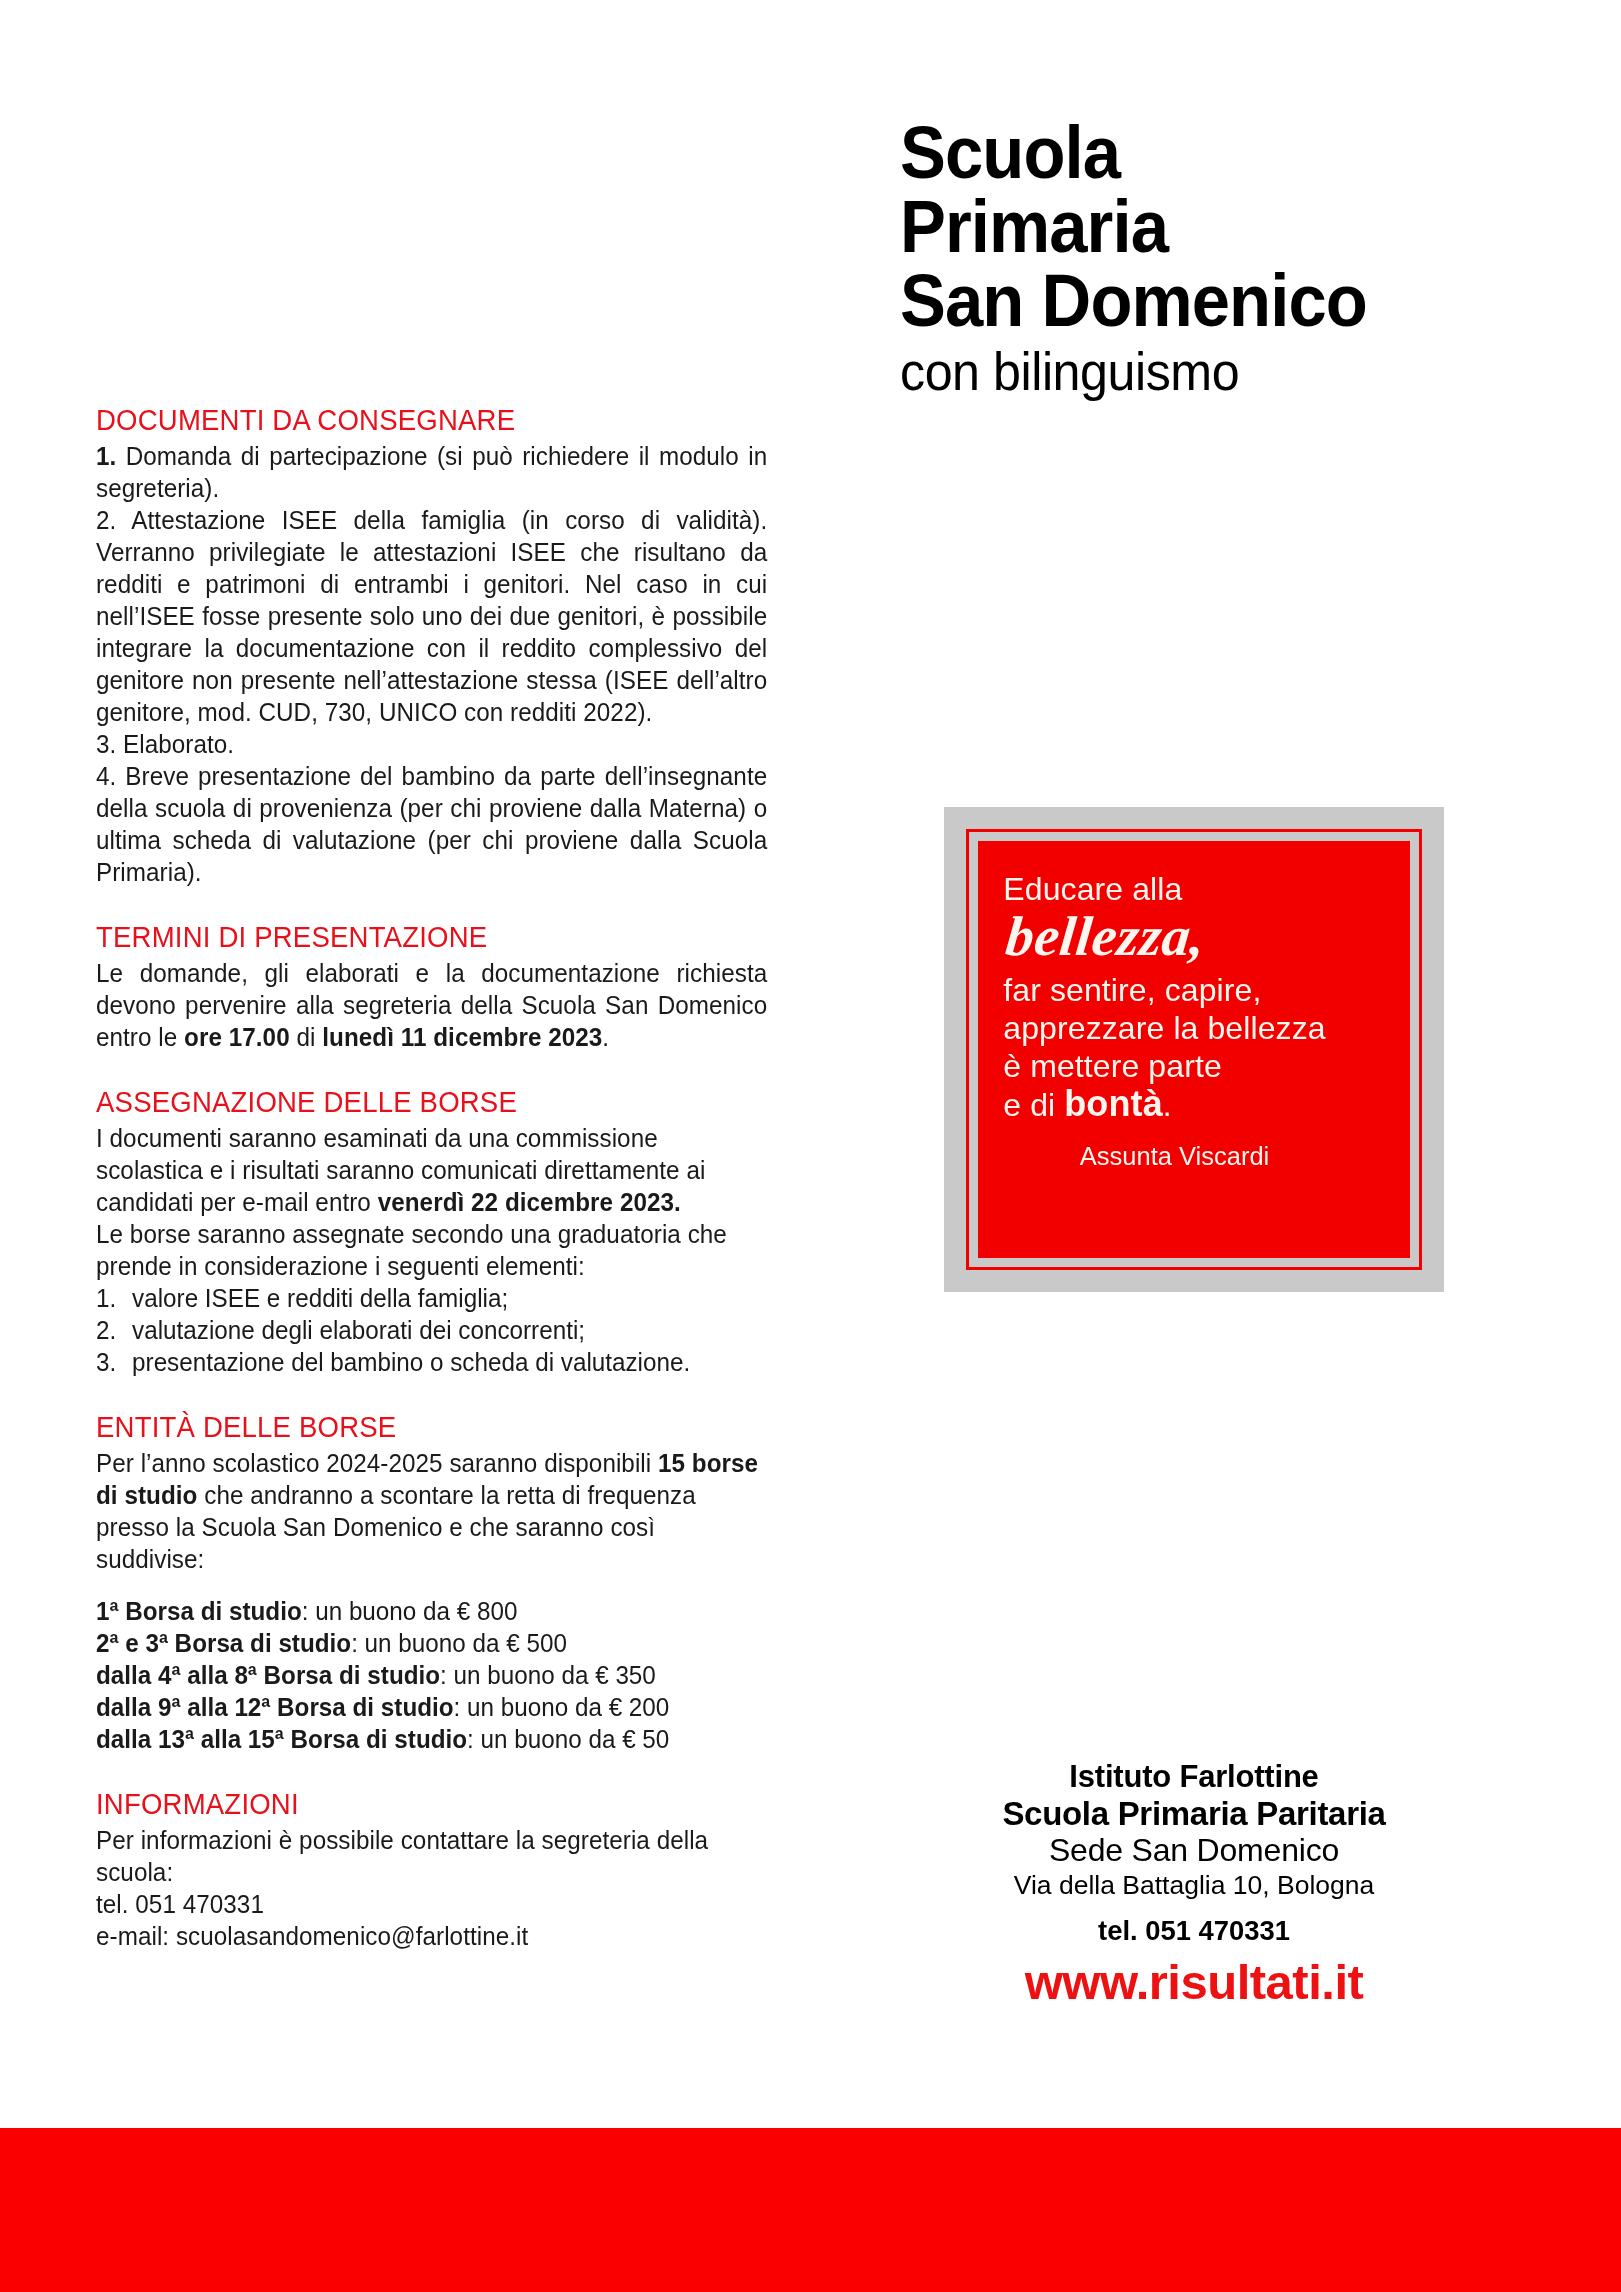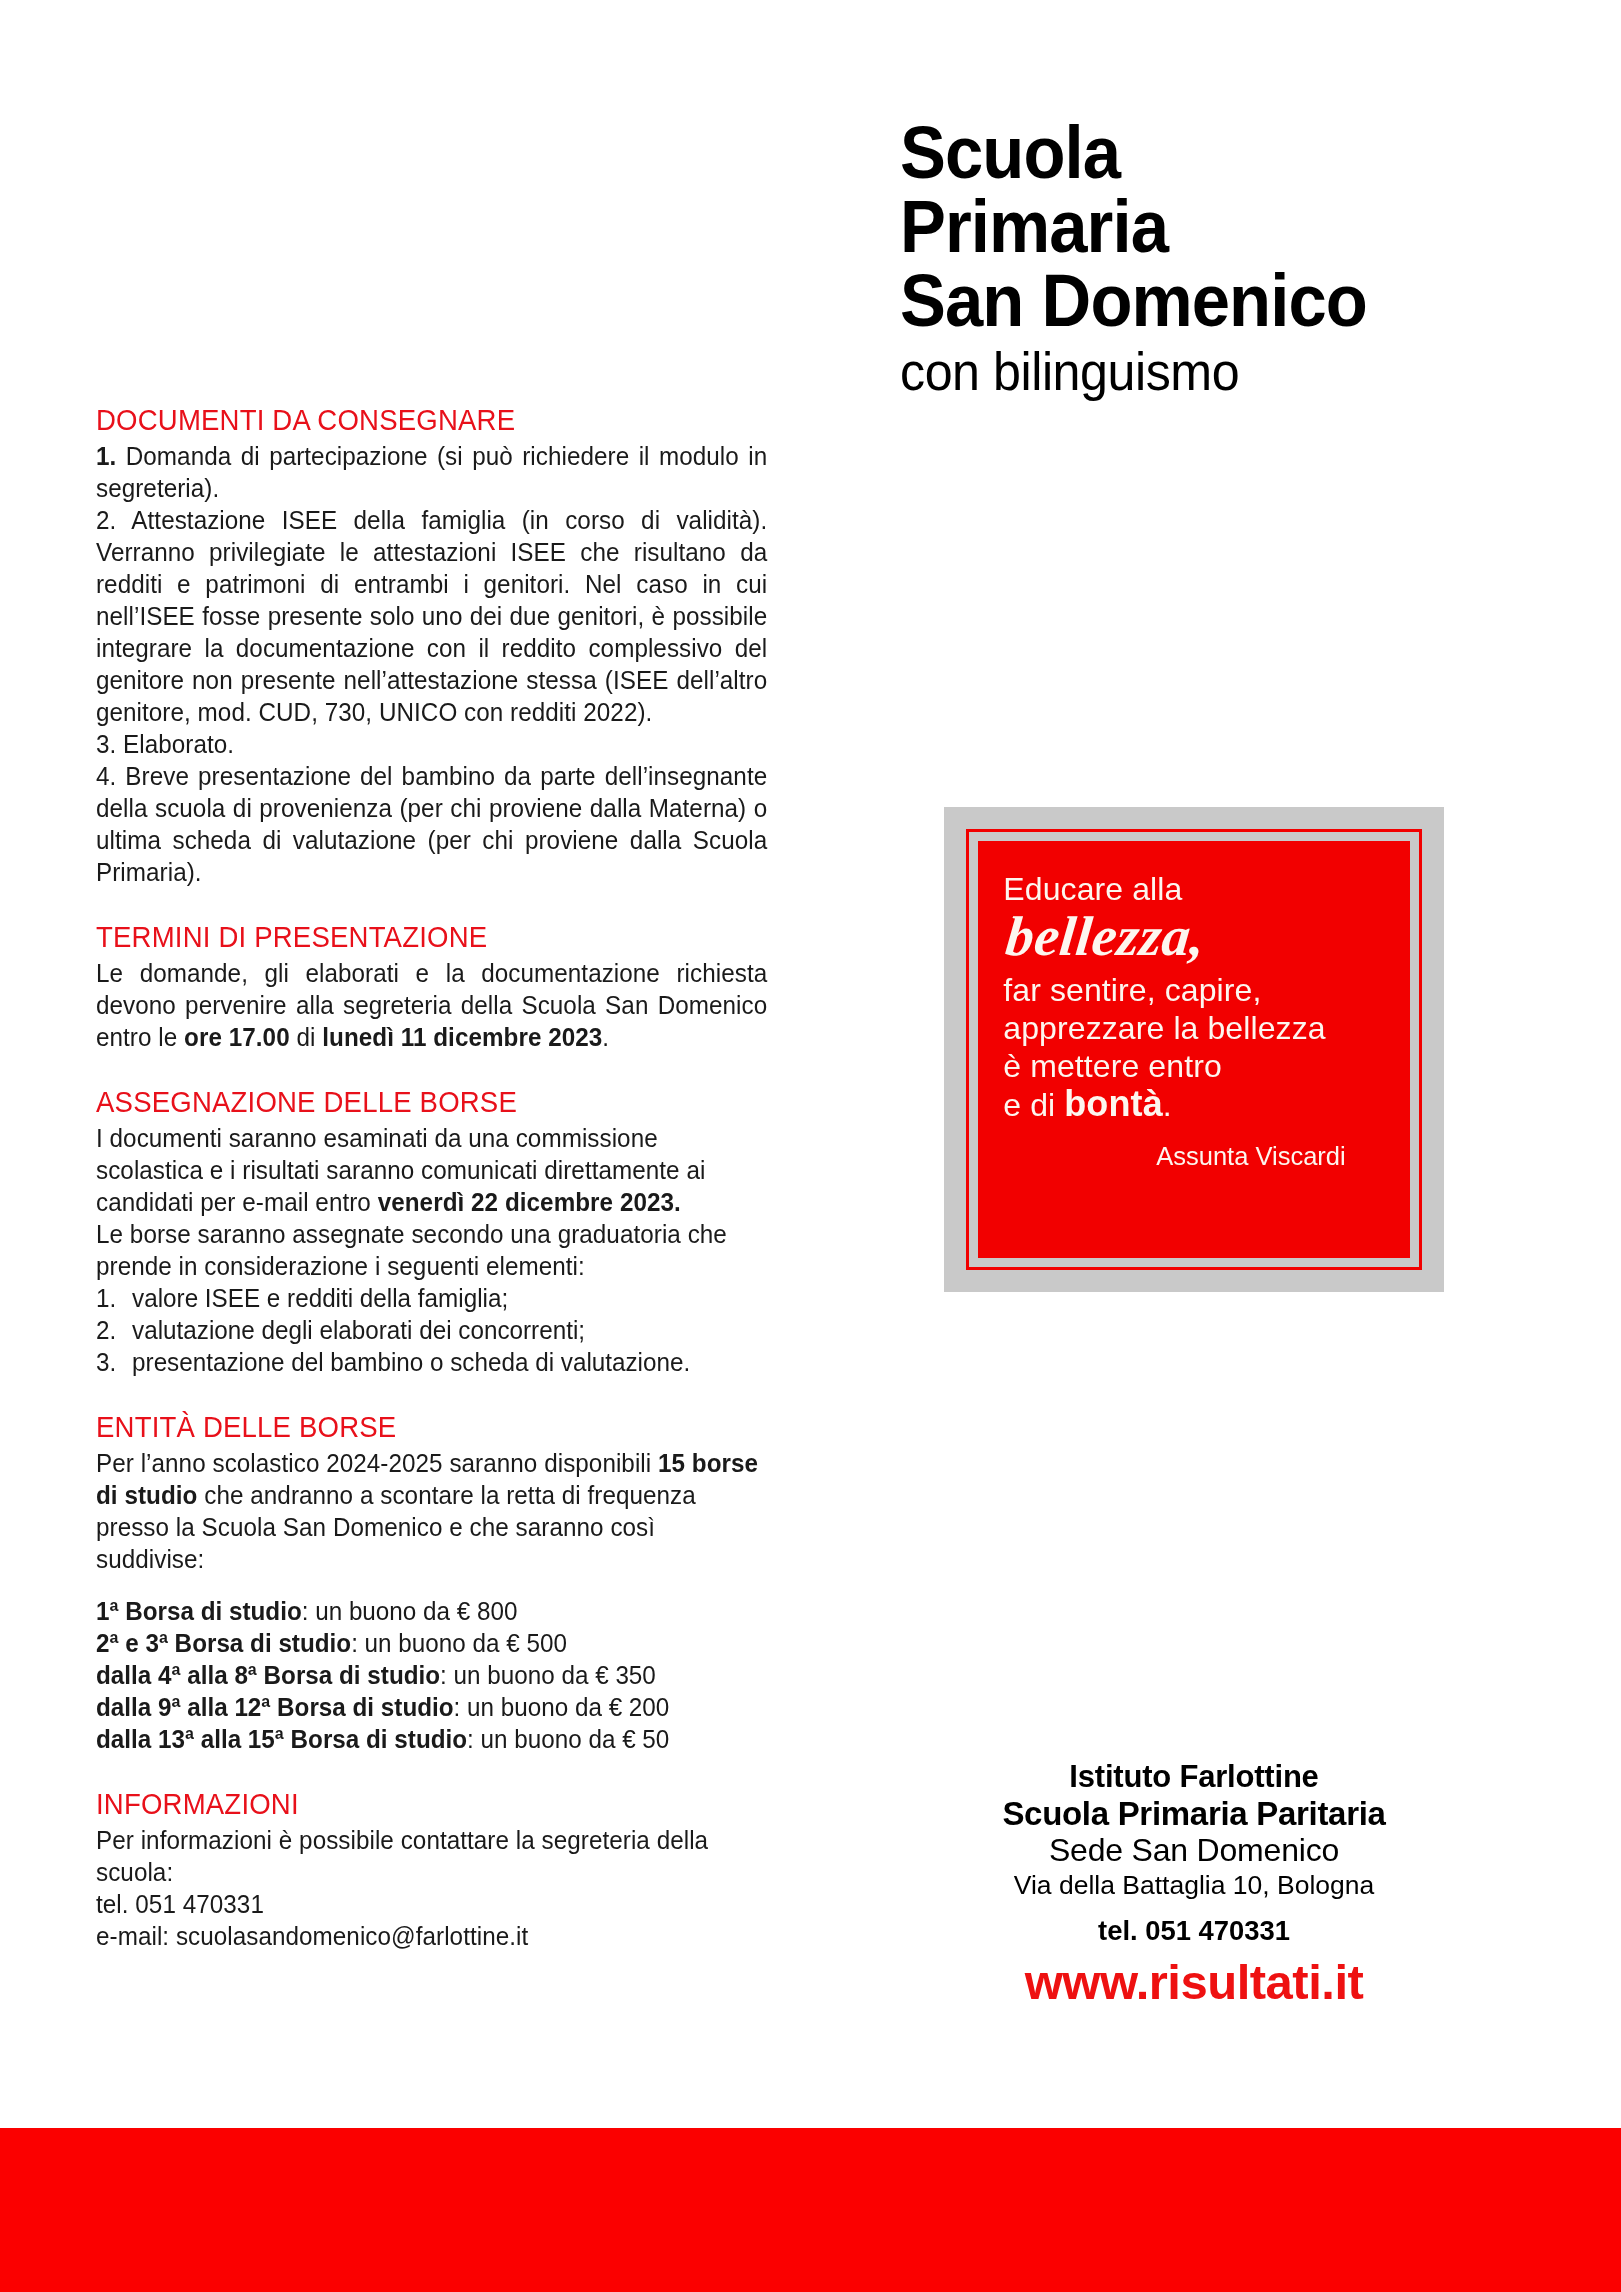--- a/index.html
+++ b/index.html
@@ -163,21 +163,21 @@
     margin: -2px 0 3.9px 0;
     transform: skewX(-6deg);
     transform-origin: left bottom;
   }
   .q-line b { font-weight: bold; font-size: 36px; }
   .q-author {
     color: #fdf6ef;
     font-family: "Liberation Sans", sans-serif;
     font-size: 25.5px;
     line-height: 31px;
-    text-align: right;
+    text-align: center;
     margin-top: 17.6px;
     padding-right: 39px;
   }
 
   
   .addr-block {
     position: absolute;
     left: 944px;
     top: 1759px;
     width: 500px;
@@ -299,21 +299,21 @@
 
 </div>
 
 <div class="quote-wrap">
   <div class="quote-ring-red">
     <div class="quote-inner">
       <div class="q-line">Educare alla</div>
       <div class="q-script">bellezza,</div>
       <div class="q-line">far sentire, capire,</div>
       <div class="q-line">apprezzare la bellezza</div>
-      <div class="q-line">è mettere entro</div>
+      <div class="q-line">è mettere parte</div>
       <div class="q-line"><span>e di </span><b>bontà</b><span>.</span></div>
       <div class="q-author">Assunta Viscardi</div>
     </div>
   </div>
 </div>
 
 <div class="addr-block">
   <div class="addr-1">Istituto Farlottine</div>
   <div class="addr-2">Scuola Primaria Paritaria</div>
   <div class="addr-3">Sede San Domenico</div>

